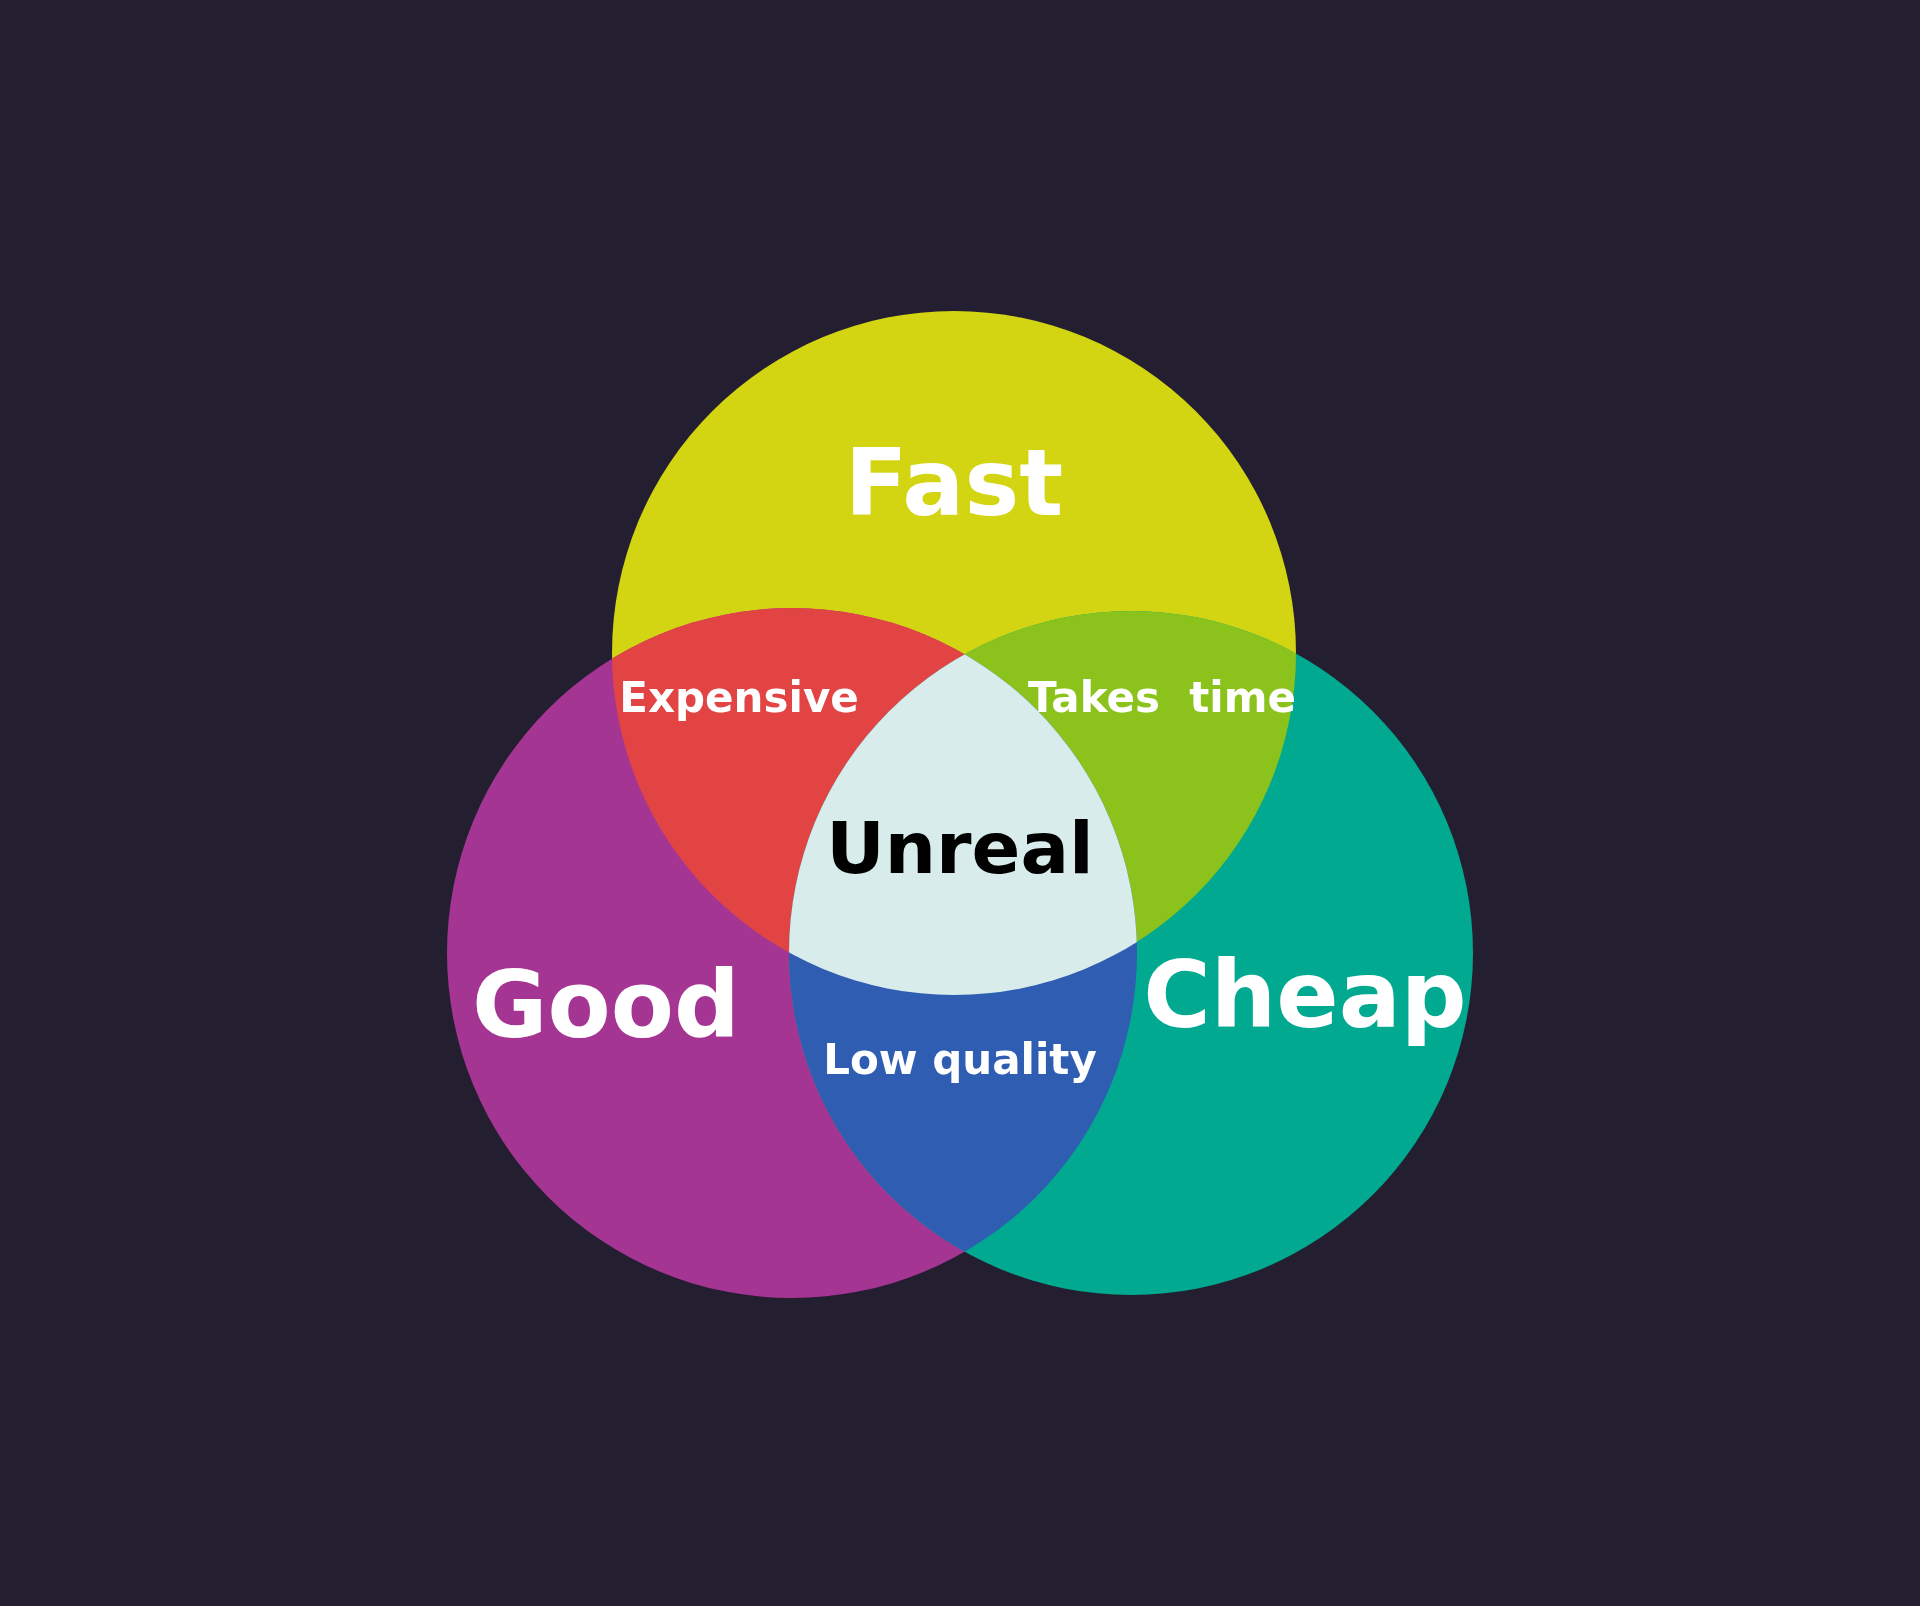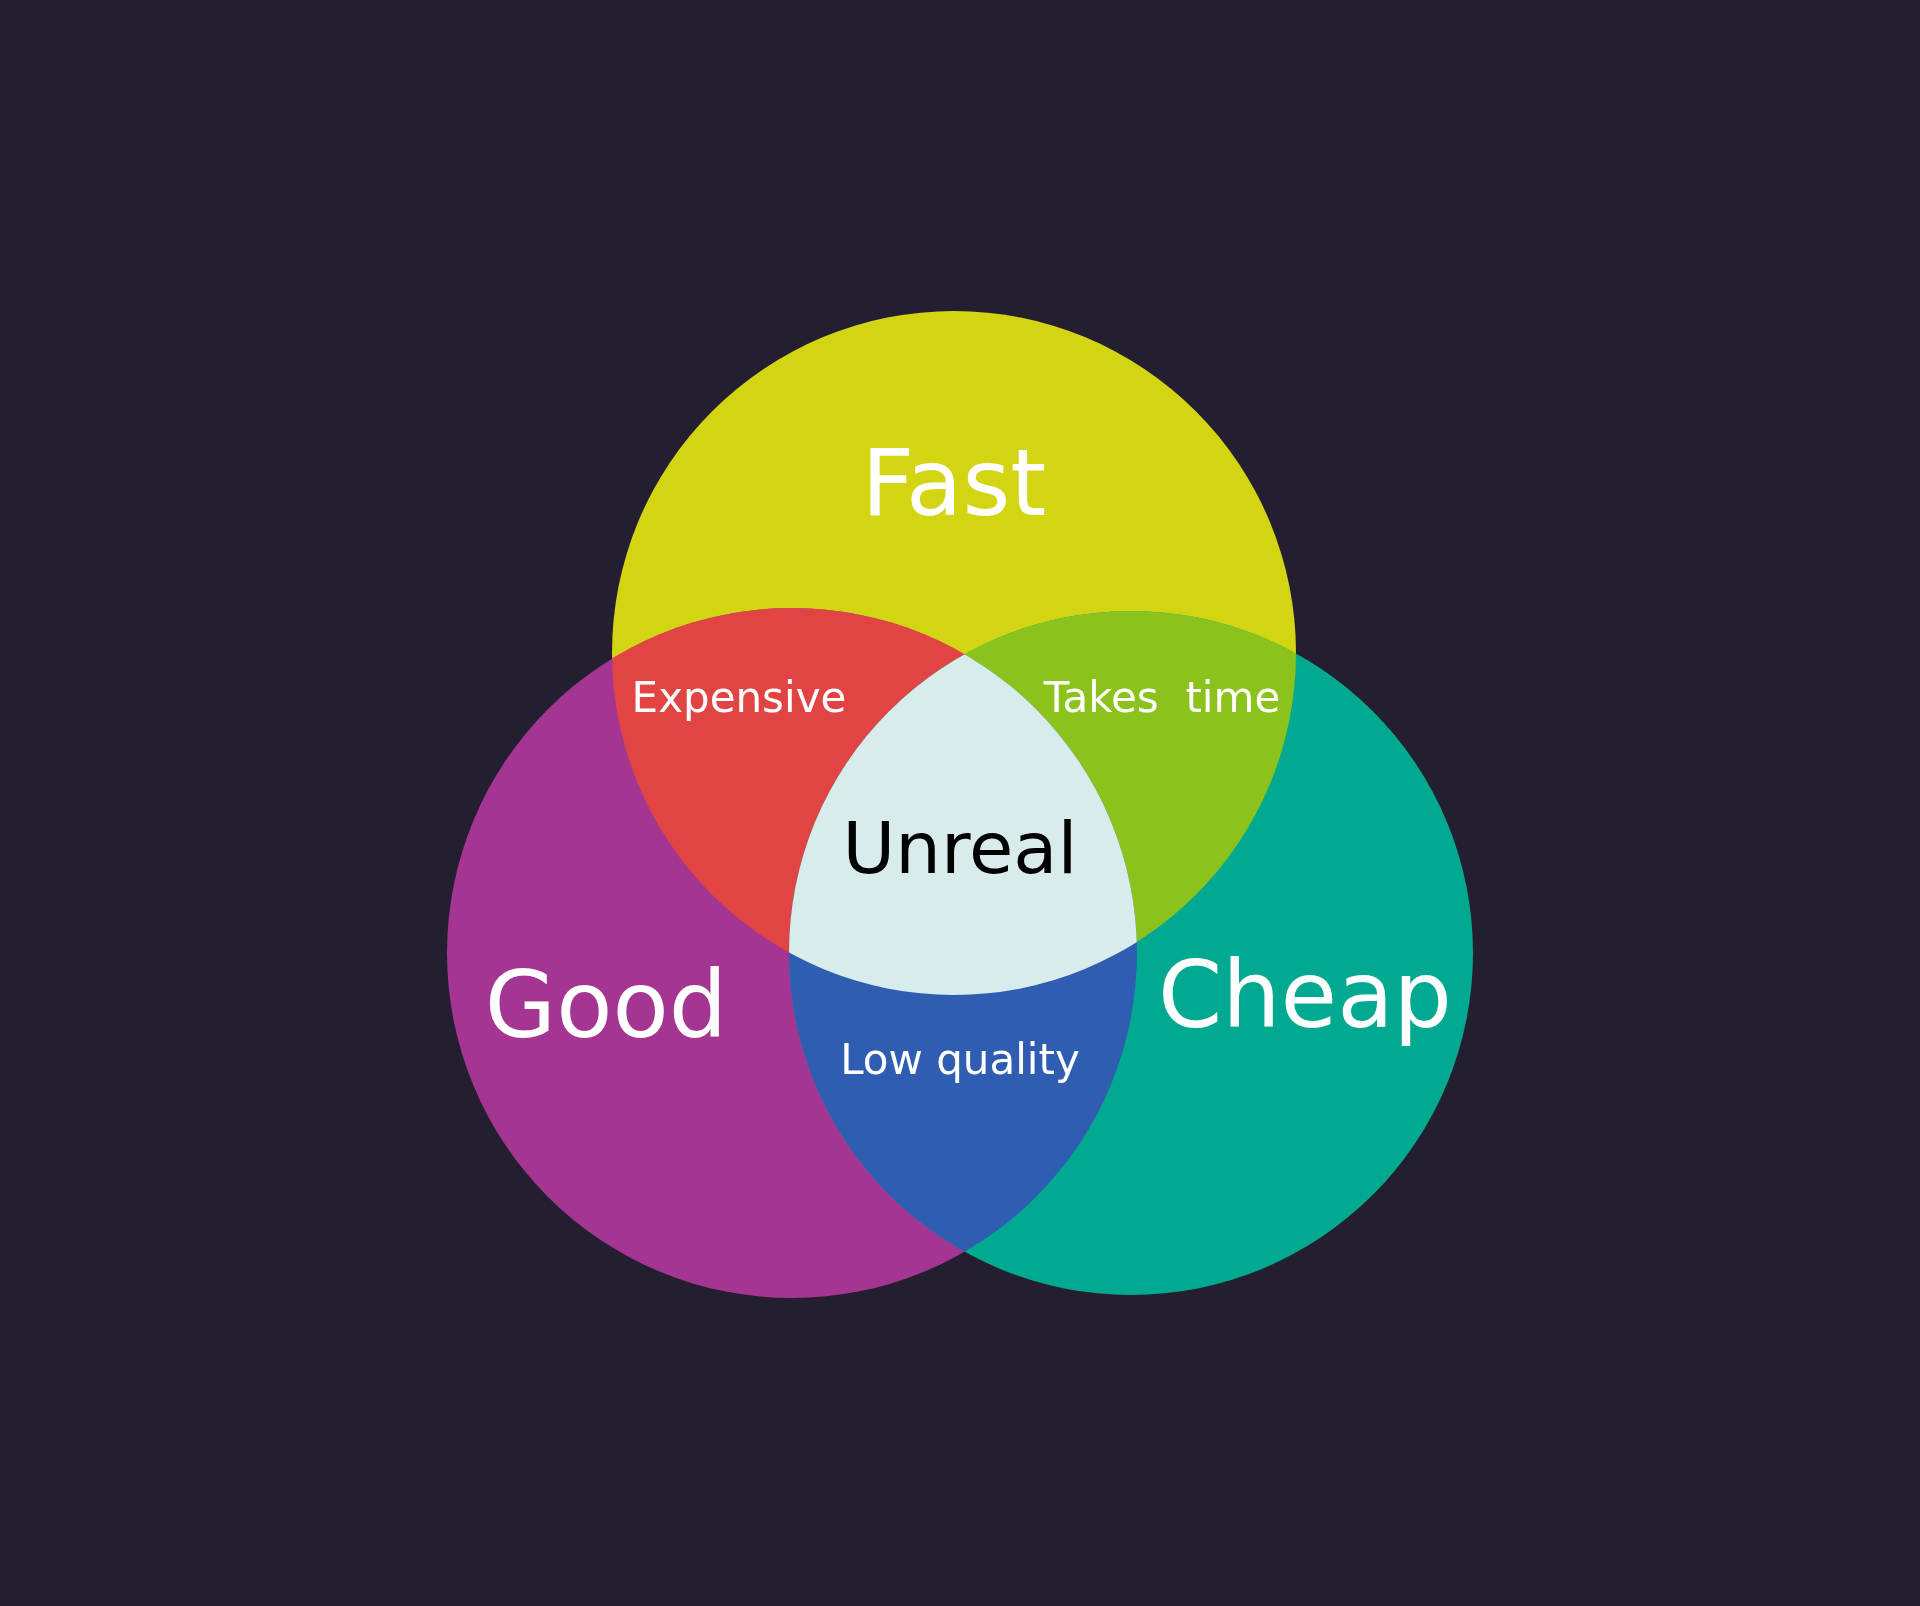--- a/index.html
+++ b/index.html
@@ -1,17 +1,17 @@
 <!DOCTYPE html>
 <html><head>
 <meta charset="utf-8">
 <style>
   html, body { margin:0; padding:0; }
   body { width:1920px; height:1606px; background:#241f30; overflow:hidden; }
-  #stage { position:absolute; left:0; top:0; width:1920px; height:1368px; }
+  #stage { position:absolute; left:0; top:0; width:1920px; height:1368px;font-weight:bold; }
   svg text { font-family:"DejaVu Sans", sans-serif; }
 </style>
 </head>
 <body>
 
 <div id="stage">
 <svg width="1920" height="1606" viewBox="0 0 1920 1606" xmlns="http://www.w3.org/2000/svg">
   <defs>
     <clipPath id="clip-fast">
           <circle cx="954" cy="653" r="342"></circle>

